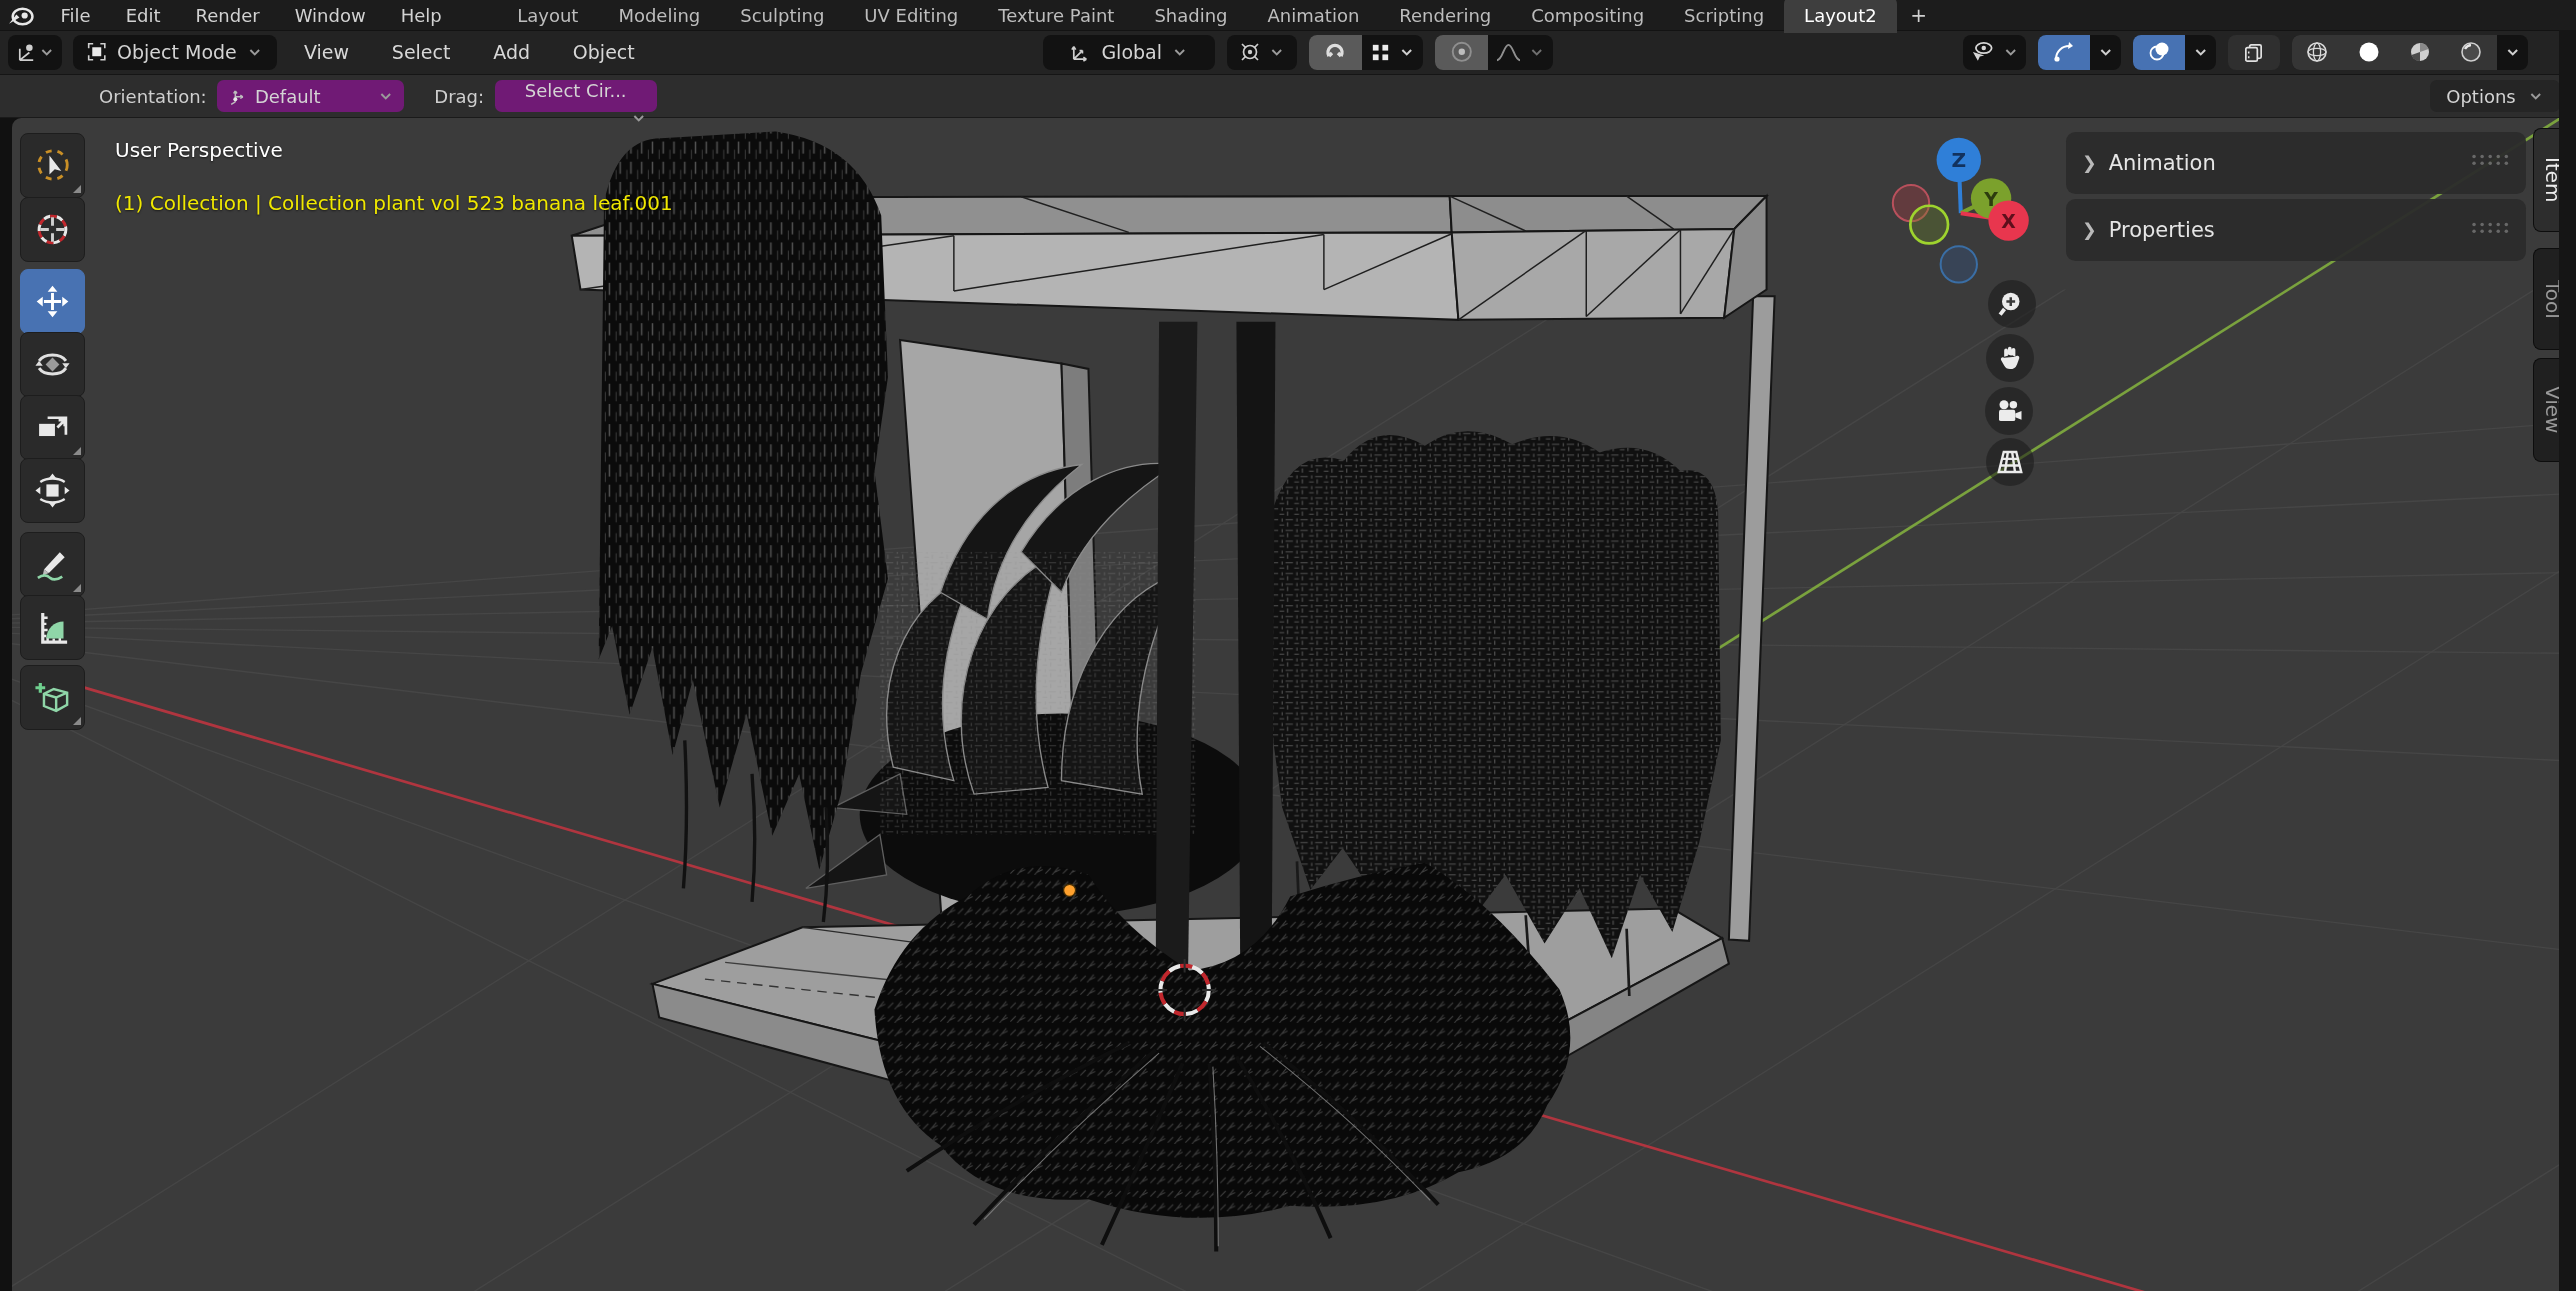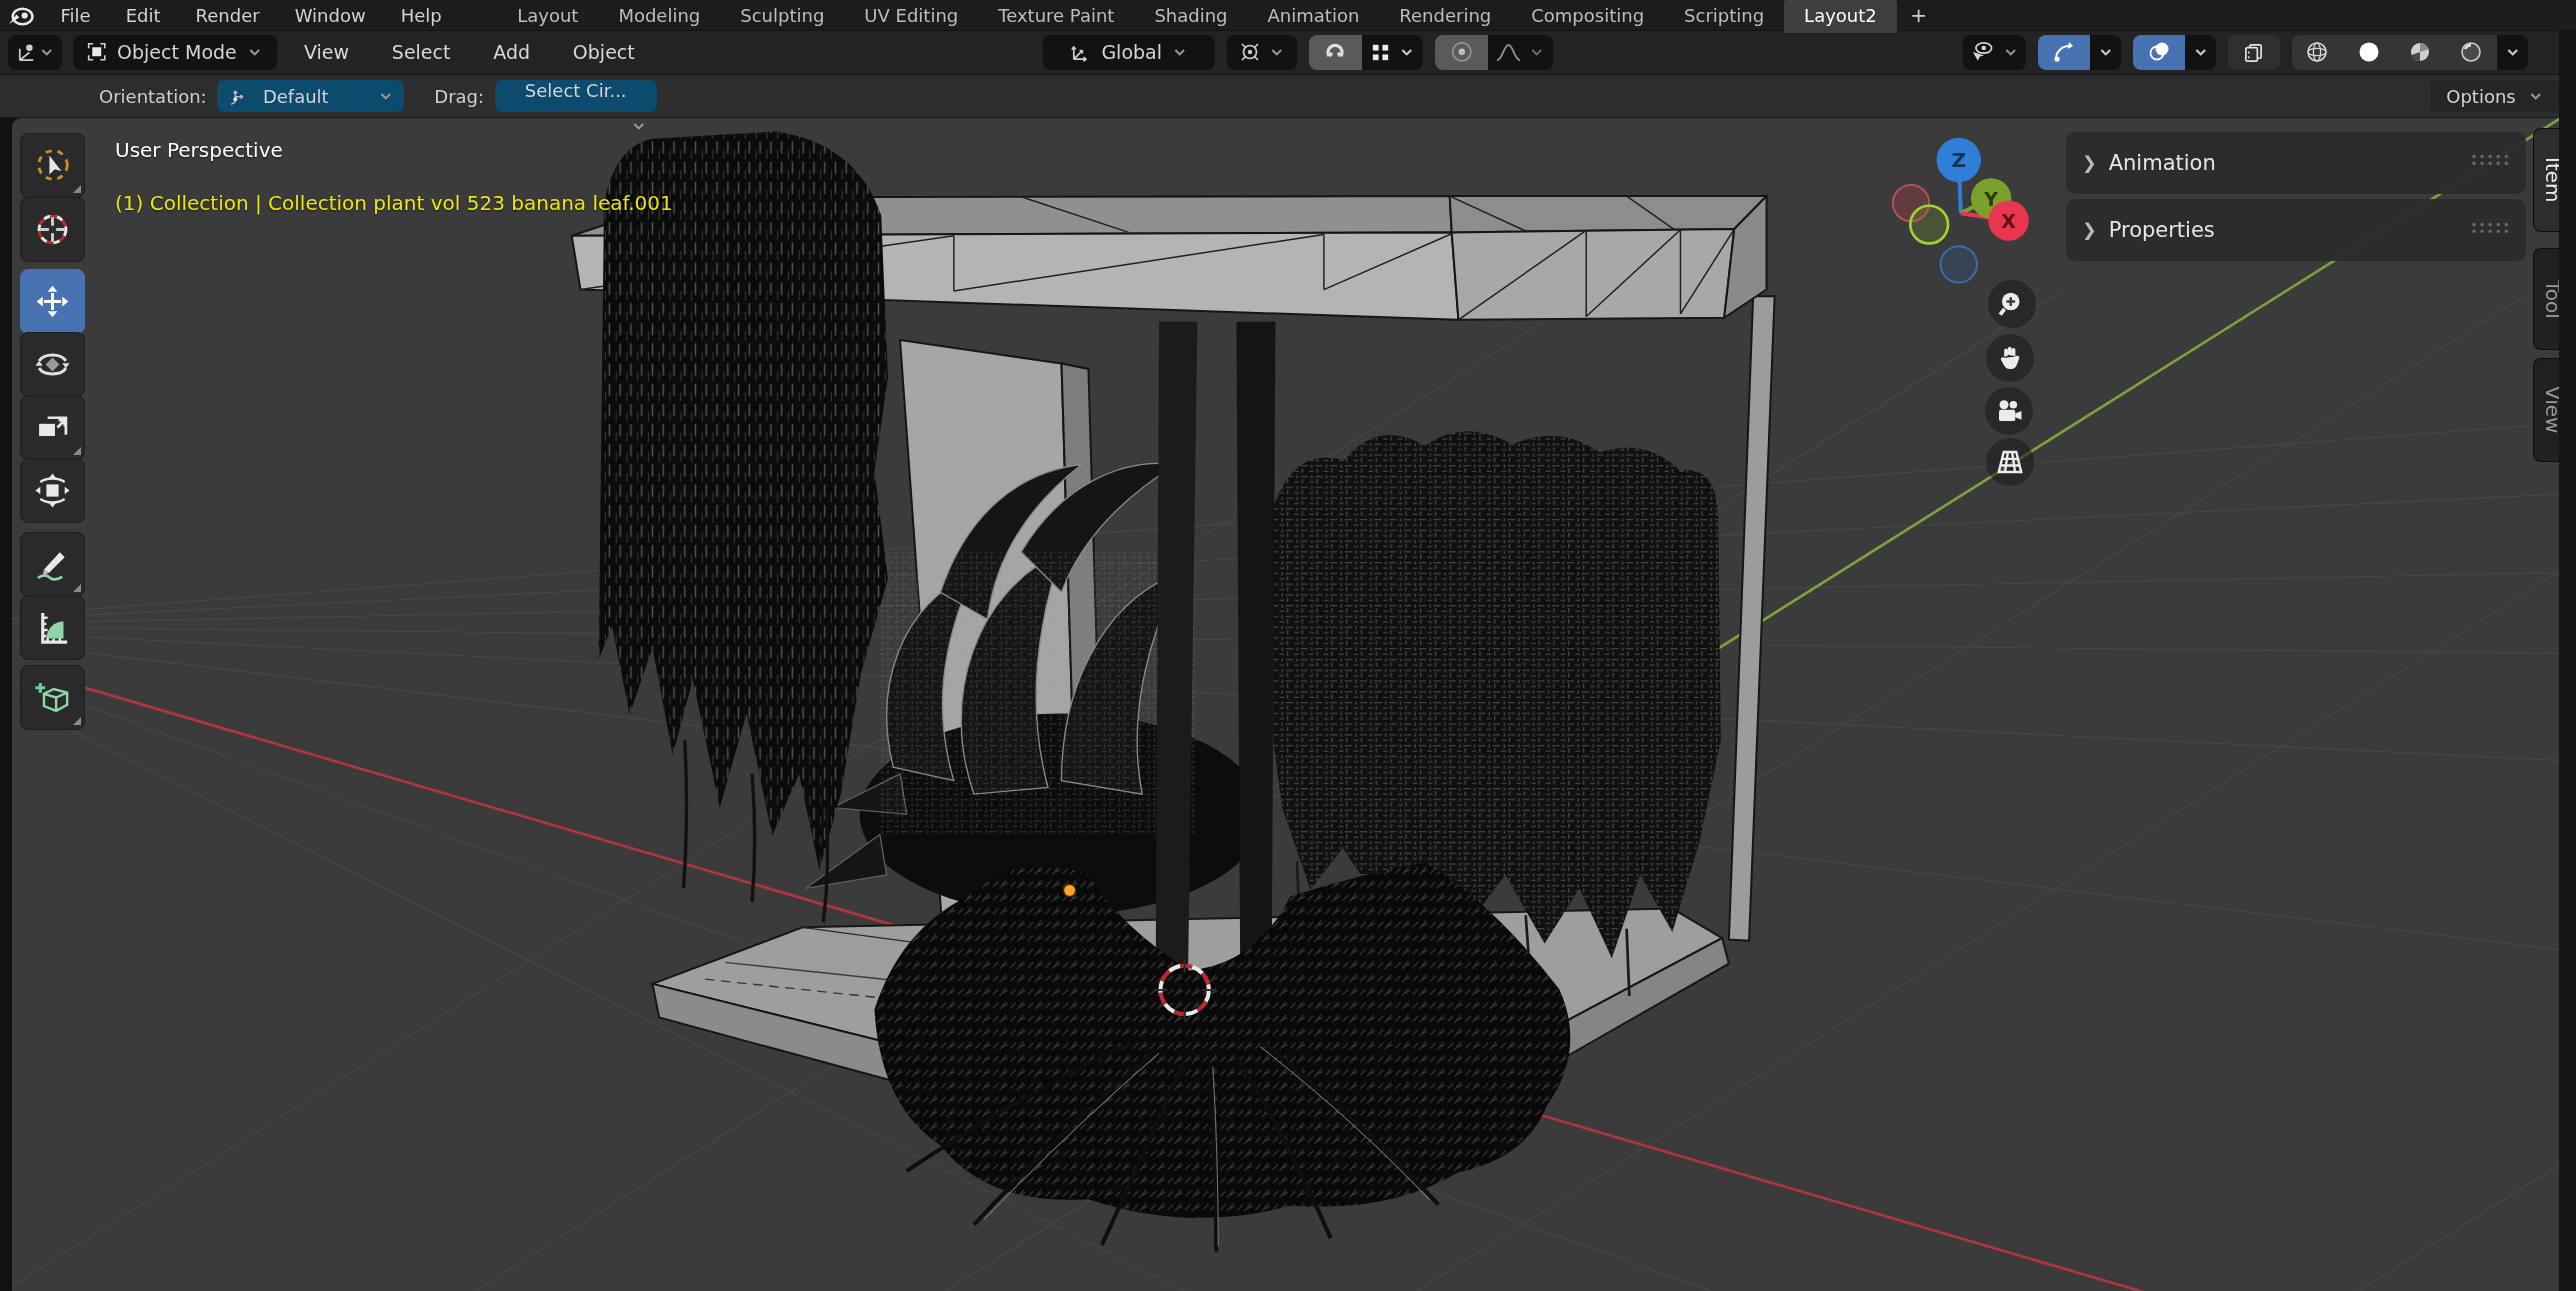--- a/index.html
+++ b/index.html
@@ -25,22 +25,22 @@
   .chev{width:17.5px;height:17.5px;flex:0 0 auto;}
   .toggled-gray{background:#5a5a5a;}
   .toggled-blue{background:#4772b3;}
   .sphere-seg{background:#353535;width:38px;}
   .hdr-center{position:absolute;left:1043px;top:4.7px;display:flex;gap:12px;align-items:center;}
   .hdr-right{position:absolute;right:48px;top:4.7px;display:flex;gap:12px;align-items:center;}
   
   .tset{position:absolute;left:0;top:75px;width:2576px;height:42px;background:#2d2d2d;
         display:flex;align-items:center;z-index:38;font-size:18px;border-bottom:0.7px solid #1a1a1a;padding-left:32px;}
   .tlabel{color:#cfcfcf;margin-right:10.8px;white-space:nowrap;}
-  .dropdown{display:flex;align-items:center;background:#0c4a6e;border-radius:6.7px;height:32px;
-            padding:0 9.4px;gap:16px;white-space:nowrap;}
+  .dropdown{display:flex;align-items:center;background:#701a75;border-radius:6.7px;height:32px;
+            padding:0 9.4px;gap:8px;white-space:nowrap;}
   
   .viewport{position:absolute;left:12px;top:118px;width:2576px;height:1174px;background:#3b3b3b;
             border-top-left-radius:9.4px;overflow:hidden;}
   .scene{position:absolute;left:0;top:0;}
   .vp-label{position:absolute;left:103px;top:20px;font-size:20px;color:#ffffff;
             text-shadow:0 1.3px 2px rgba(0,0,0,.6);}
   .vp-info{position:absolute;left:103px;top:73px;font-size:20px;color:#f0e800;
            text-shadow:0 1.3px 2px rgba(0,0,0,.6);}
   
   .tools{position:absolute;left:8px;top:13.5px;width:65px;}

